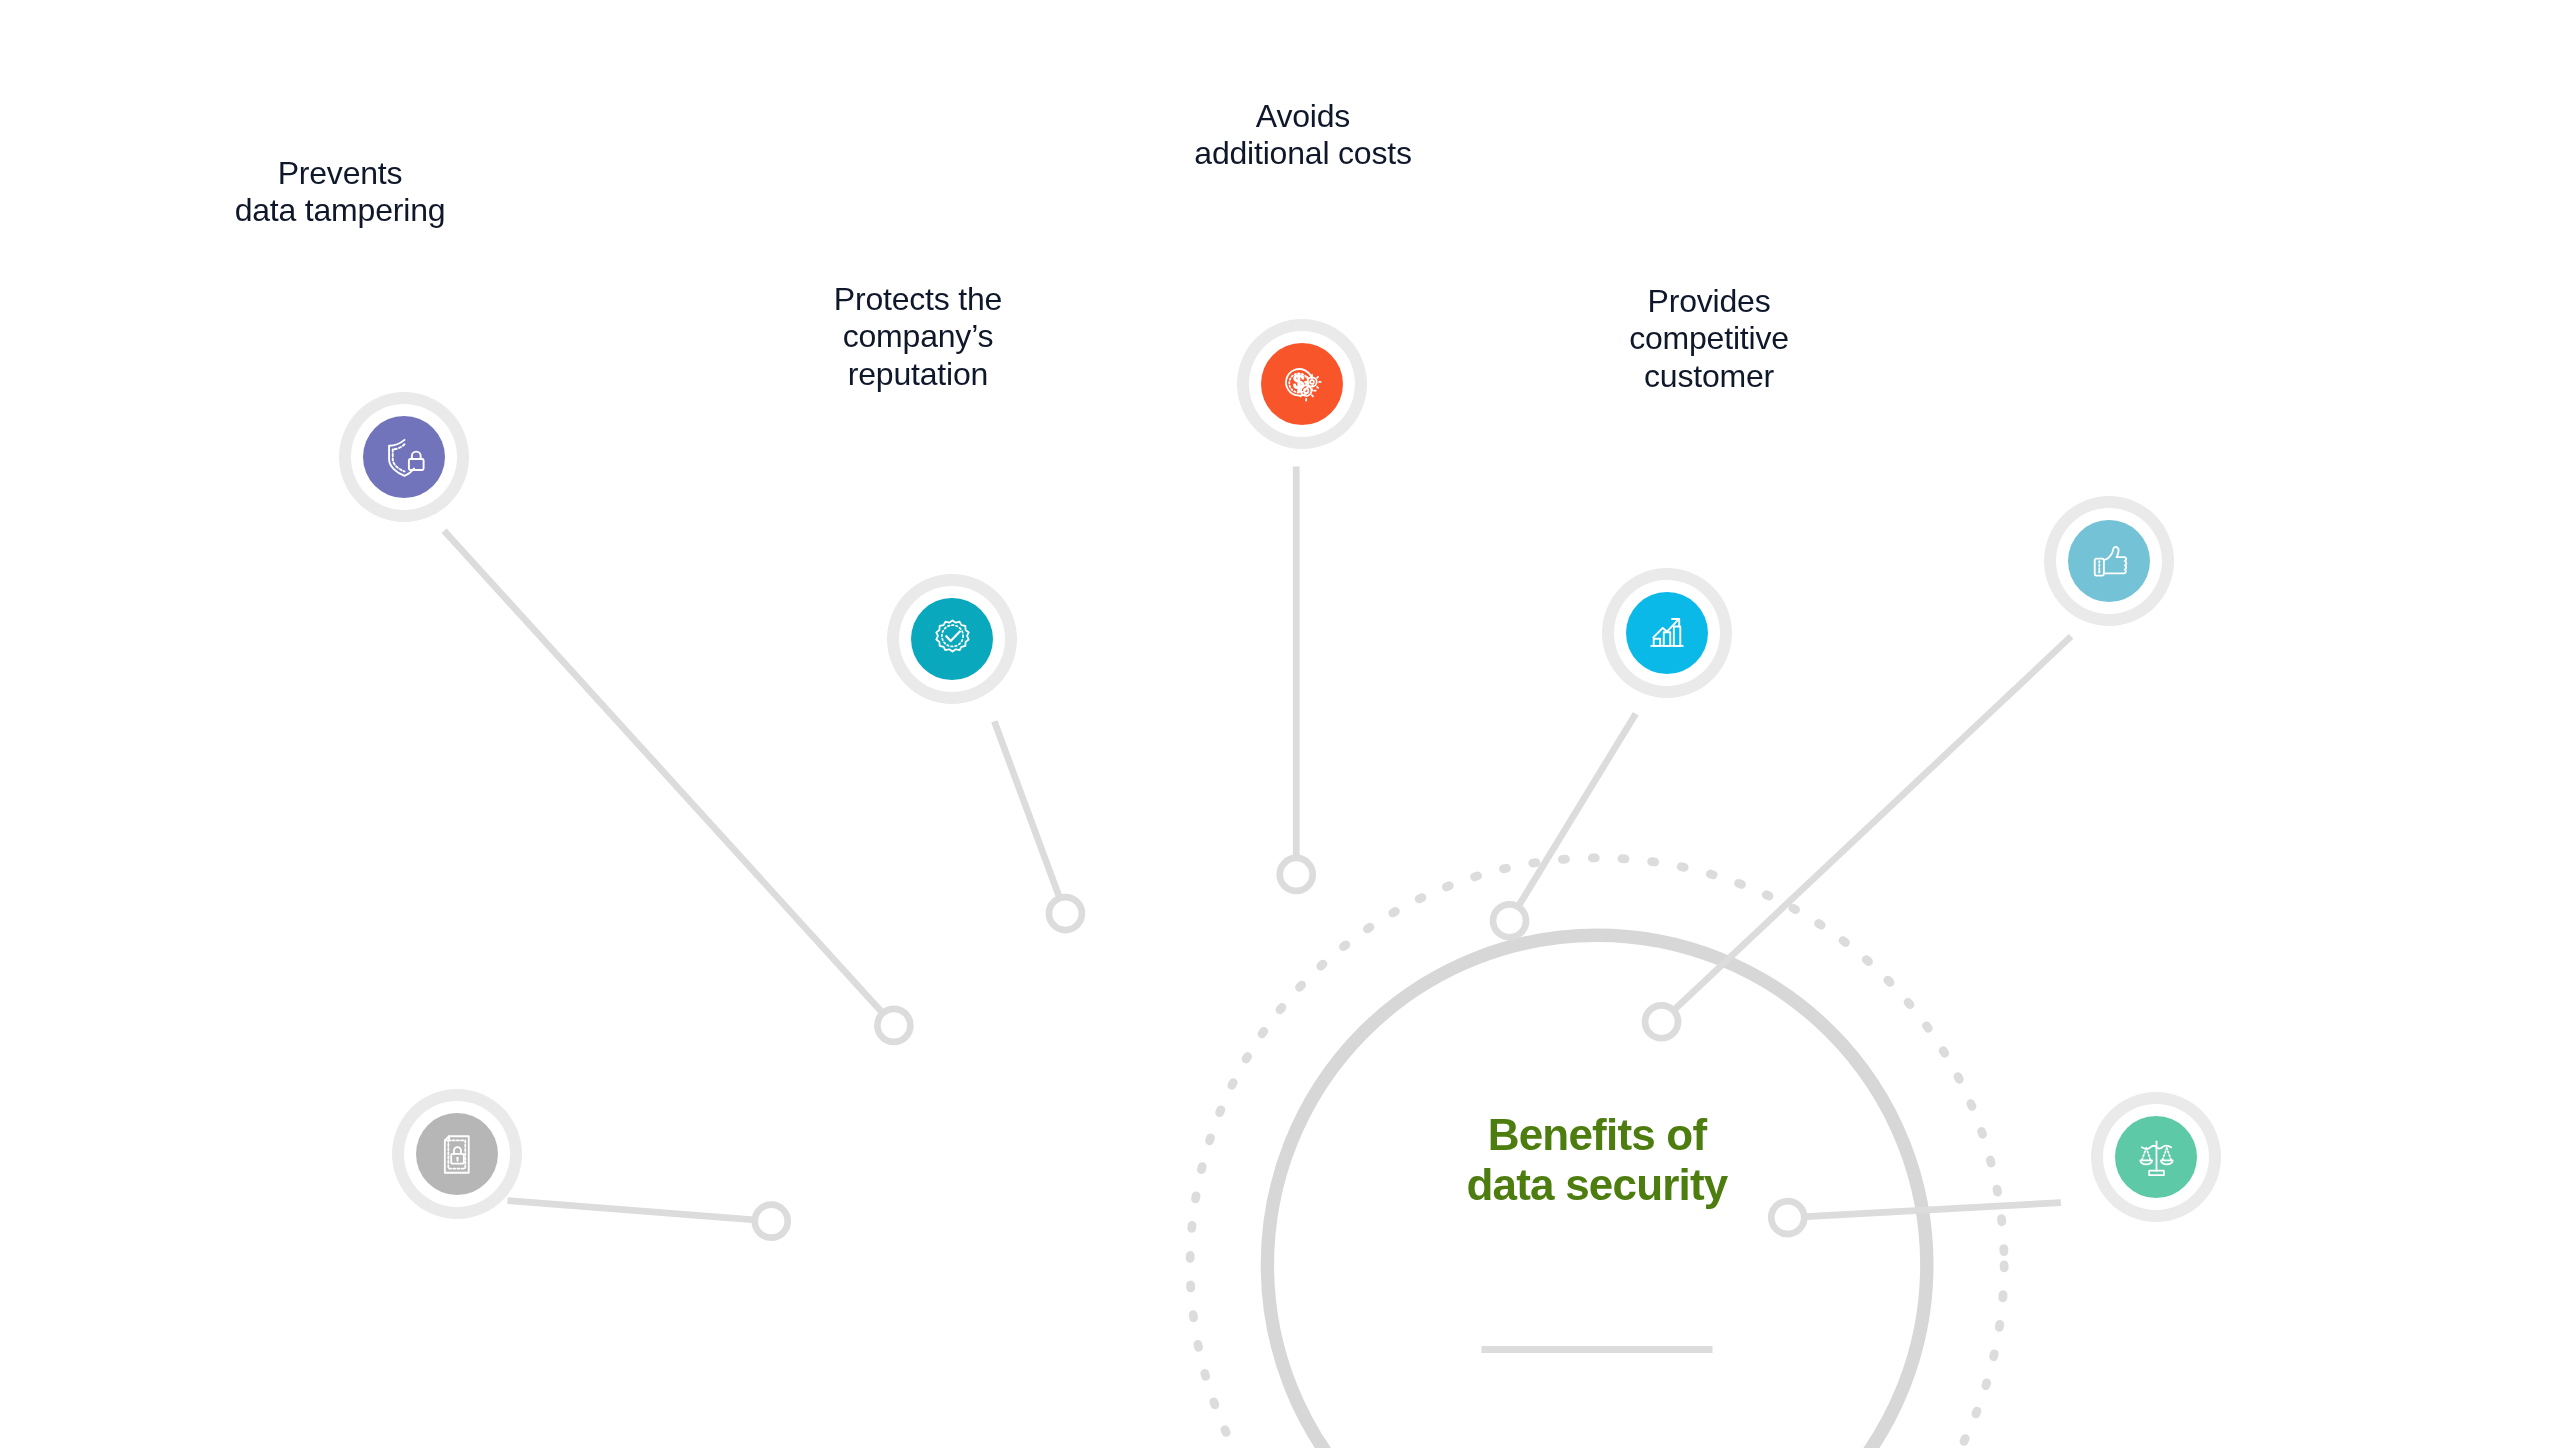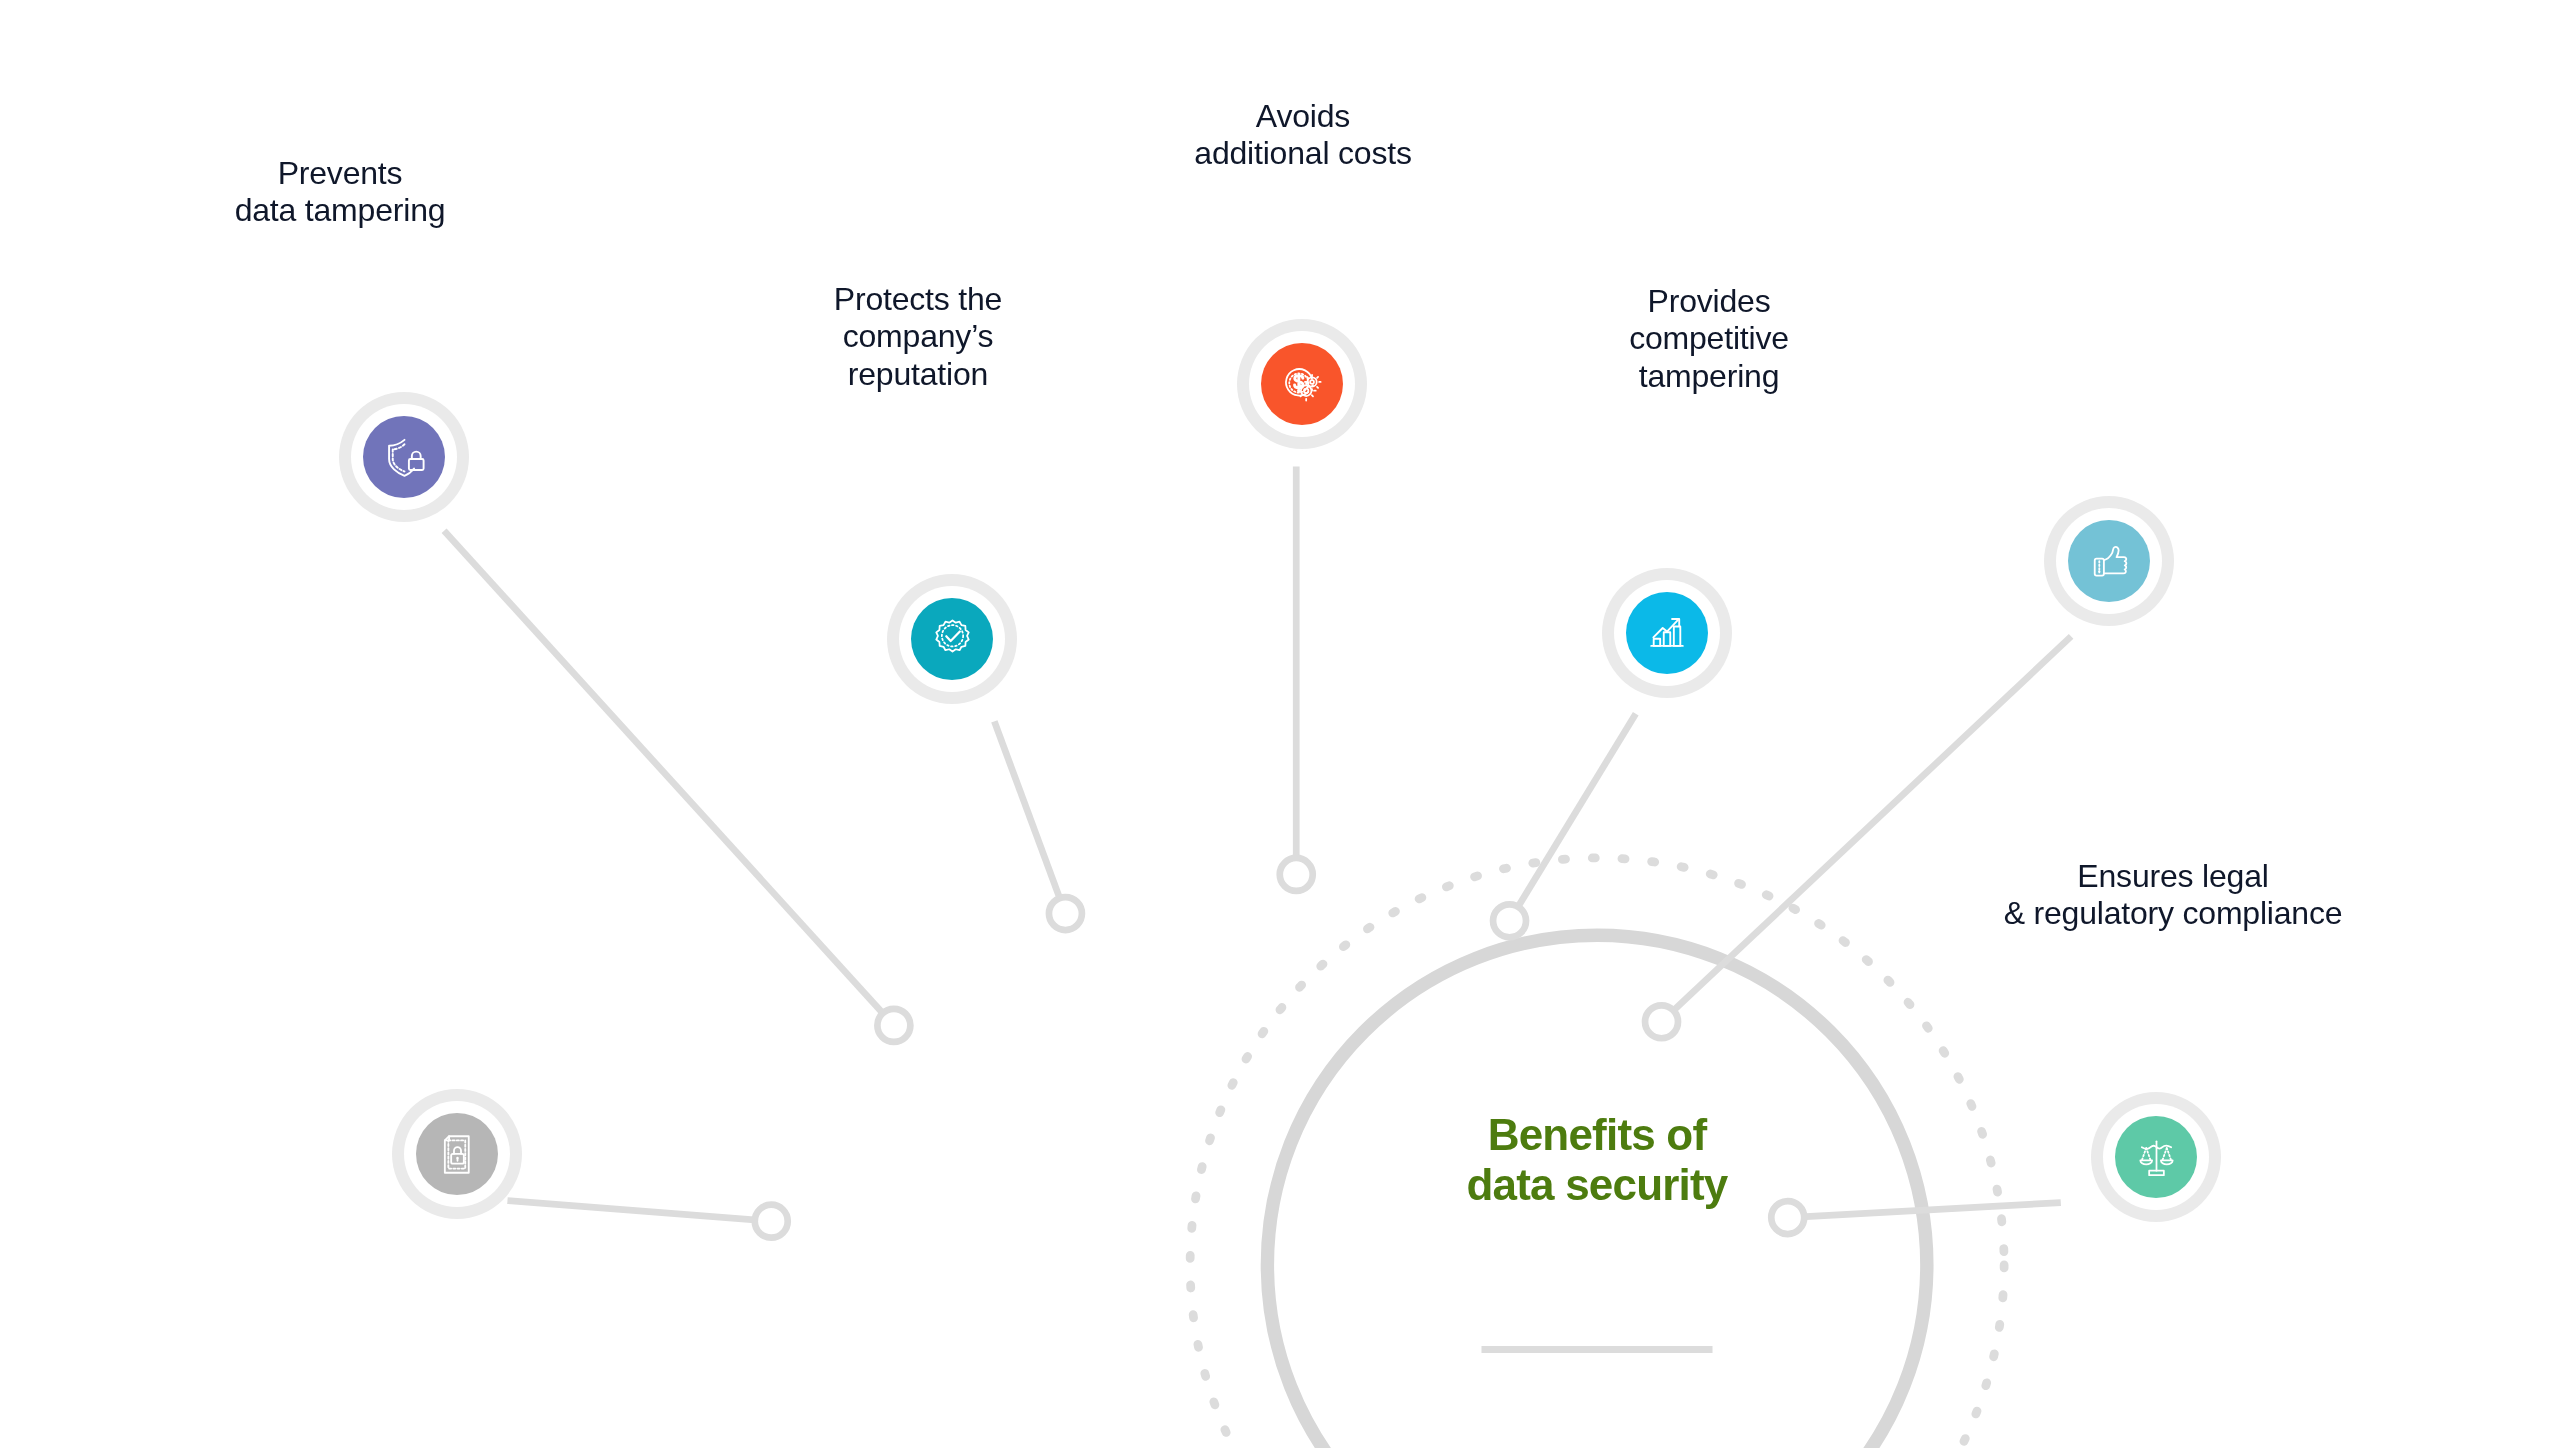--- a/index.html
+++ b/index.html
@@ -146,21 +146,21 @@
           <circle cx="37" cy="40.5" r="7.2"></circle>
           <circle cx="37" cy="40.5" r="3"></circle>
           <path d="M37 31.8 v-2.3 M37 51.5 v2.3 M28.3 40.5 h-2.3 M47.7 40.5 h2.3 M30.9 34.4 l-1.6-1.6 M44.7 46.6 l1.6 1.6 M44.7 34.4 l1.6-1.6 M30.9 46.6 l-1.6 1.6"></path>
         </g>
       </svg>
     </div>
   </div>
 
   <div class="label" style="left:1709px;top:283px;">Provides
 competitive
-tampering</div>
+customer</div>
   <div class="node" style="left:1667px;top:633px;">
     <div class="halo" style="width:130px;height:130px;"></div>
     <div class="ringwhite" style="width:106px;height:106px;"></div>
     <div class="disc" style="width:82px;height:82px;background:#0bb9e8;">
       <svg width="46" height="46" viewBox="0 0 64 64" fill="none" stroke="#fff" stroke-width="2.6" stroke-linecap="round" stroke-linejoin="round">
         <path d="M10 50 h44"></path>
         <rect x="13.5" y="40" width="9" height="10"></rect>
         <rect x="27.5" y="31" width="9" height="19"></rect>
         <rect x="41.5" y="23" width="9" height="27"></rect>
         <path d="M13 38 L26 25 L32 30 L48 13"></path>
@@ -177,22 +177,20 @@
         <rect x="11" y="28" width="13" height="24" rx="2.5"></rect>
         <path d="M17.5 31.5 v16" stroke-dasharray="2 3"></path>
         <circle cx="17.5" cy="46" r="1.6" fill="#fff" stroke="none"></circle>
         <path d="M24 30 c5-1 9-5 11.5-9.5 1.8-3.2 1-7.5 3.5-8.8 3-1.6 6 0.8 6 4.3 0 3.5-1.6 7-3 9.7h10.5
                  c2.4 0 4.2 2.3 3 4.3 -0.8 1.3 -1.9 1.6 -1.9 1.6 1.9 0.6 2.9 2.6 2 4.3 -0.7 1.3 -1.9 1.6 -1.9 1.6
                  1.8 0.8 2.6 2.7 1.7 4.3 -0.7 1.2 -1.8 1.5 -1.8 1.5 1.6 0.9 2.2 2.8 1.2 4.3 -0.8 1.2 -2.1 1.4 -3.3 1.4 H24"></path>
       </svg>
     </div>
   </div>
 
-  <div class="label" style="left:2173px;top:858px;">Ensures legal
-&amp; regulatory compliance</div>
   <div class="node" style="left:2156px;top:1157px;">
     <div class="halo" style="width:130px;height:130px;"></div>
     <div class="ringwhite" style="width:106px;height:106px;"></div>
     <div class="disc" style="width:82px;height:82px;background:#5ec9a7;">
       <svg width="47" height="47" viewBox="0 0 64 64" fill="none" stroke="#fff" stroke-width="2.4" stroke-linecap="round" stroke-linejoin="round">
         <path d="M32 10 v40"></path>
         <path d="M12 18 c5 3 9 3 12 0 c3-3 5-3 8 0 c3 3 5 3 8 0 c3-3 7-3 12 0"></path>
         <rect x="22" y="50" width="20" height="6"></rect>
         <path d="M18 19 L12 36 M18 19 L24 36" stroke-dasharray="2 3"></path>
         <path d="M10 36 a8 5.5 0 0 0 16 0 z"></path>

